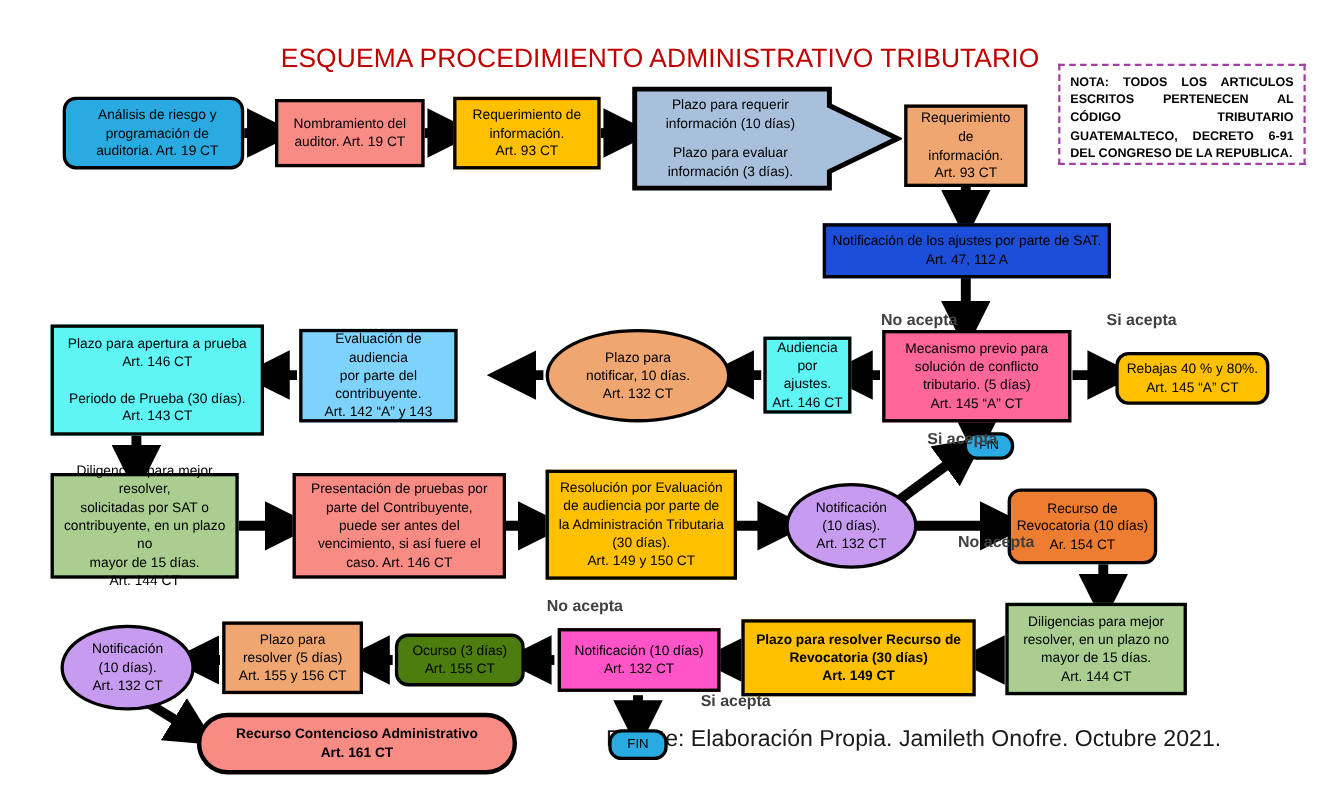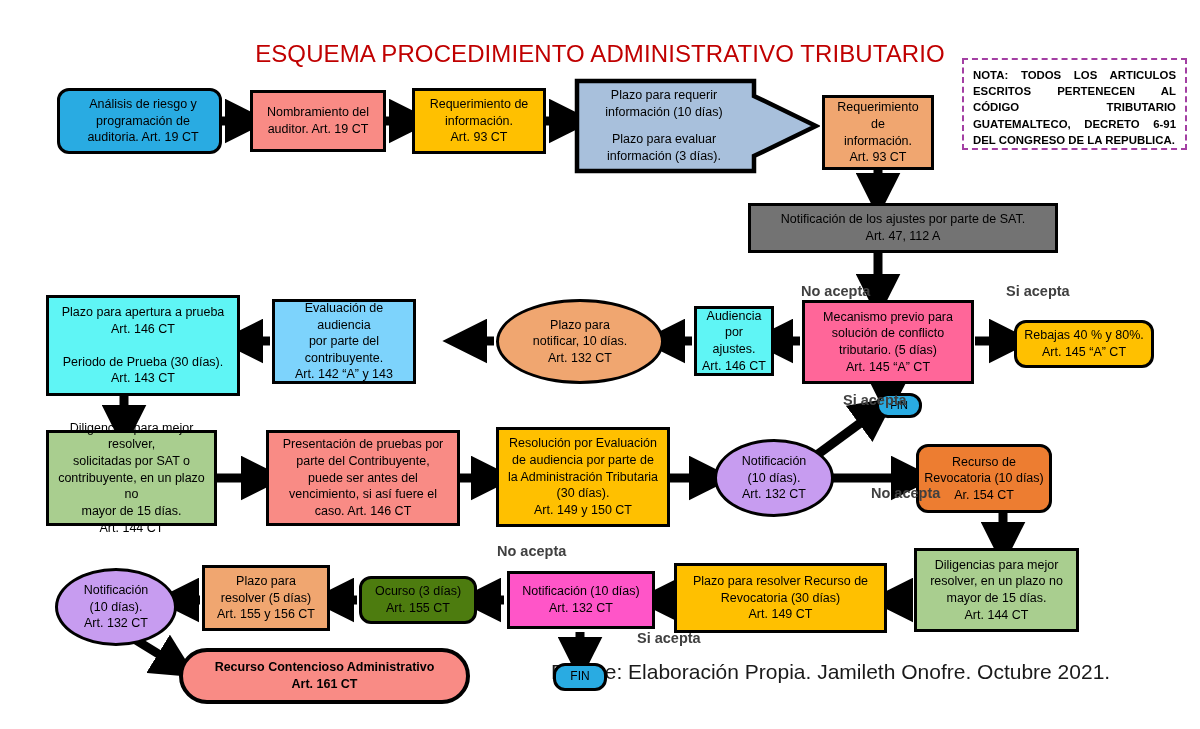--- a/index.html
+++ b/index.html
@@ -204,21 +204,21 @@
   <div class="node" style="left:822px; top:95px; width:112px; height:75px; background:#F0A670;">
     <span class="txt">Requerimiento de
 información.
 Art. 93 CT</span>
   </div>
 
   <div id="nota" style="left:962px; top:58px; width:225px; height:92px;">
     <span>NOTA: TODOS LOS ARTICULOS ESCRITOS PERTENECEN AL CÓDIGO TRIBUTARIO GUATEMALTECO, DECRETO 6-91 DEL CONGRESO DE LA REPUBLICA.</span>
   </div>
 
-  <div class="node" style="left:748px; top:203px; width:310px; height:50px; background:#737373;">
+  <div class="node" style="left:748px; top:203px; width:262px; height:50px; background:#1d4ed8;">
     <span class="txt">Notificación de los ajustes por parte de SAT.
 Art. 47, 112 A</span>
   </div>
 
   <div class="edge-label" style="left:801px; top:283px;">No acepta</div>
   <div class="edge-label" style="left:1006px; top:283px;">Si acepta</div>
 
   <div class="node" style="left:802px; top:300px; width:172px; height:84px; background:#FF6699;">
     <span class="txt">Mecanismo previo para
 solución de conflicto
@@ -302,21 +302,21 @@
 Ar. 154 CT</span>
   </div>
 
   <div class="node" style="left:914px; top:548px; width:165px; height:84px; background:#A9CE8F;">
     <span class="txt">Diligencias para mejor
 resolver, en un plazo no
 mayor de 15 días.
 Art. 144 CT</span>
   </div>
 
-  <div class="node" style="left:674px; top:563px; width:213px; height:70px; background:#FFC000;">
+  <div class="node" style="left:674px; top:563px; width:213px; height:70px; background:#FFC000;font-weight:bold;">
     <span class="txt">Plazo para resolver Recurso de
 Revocatoria (30 días)
 Art. 149 CT</span>
   </div>
 
   <div class="edge-label" style="left:497px; top:543px;">No acepta</div>
 
   <div class="node" style="left:507px; top:571px; width:148px; height:58px; background:#FF55C8;">
     <span class="txt">Notificación (10 días)
 Art. 132 CT</span>

